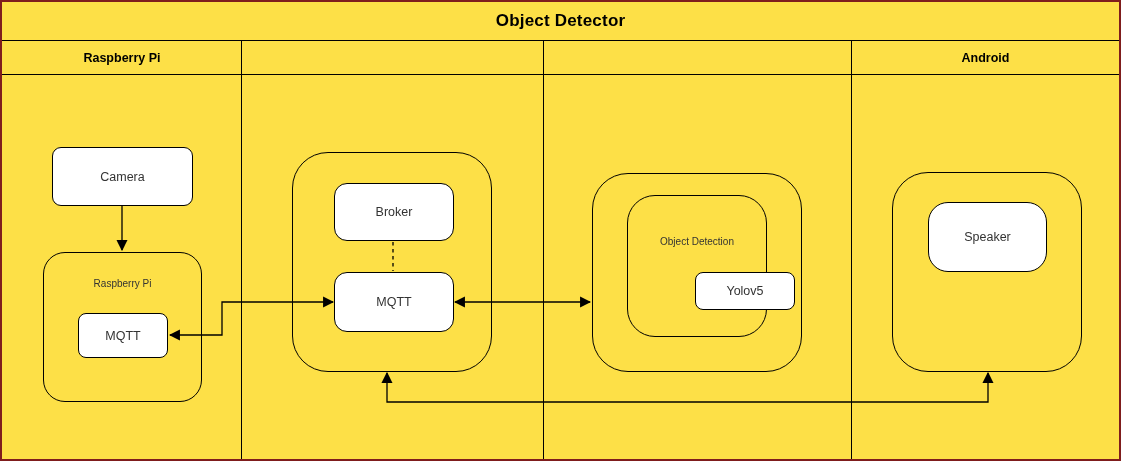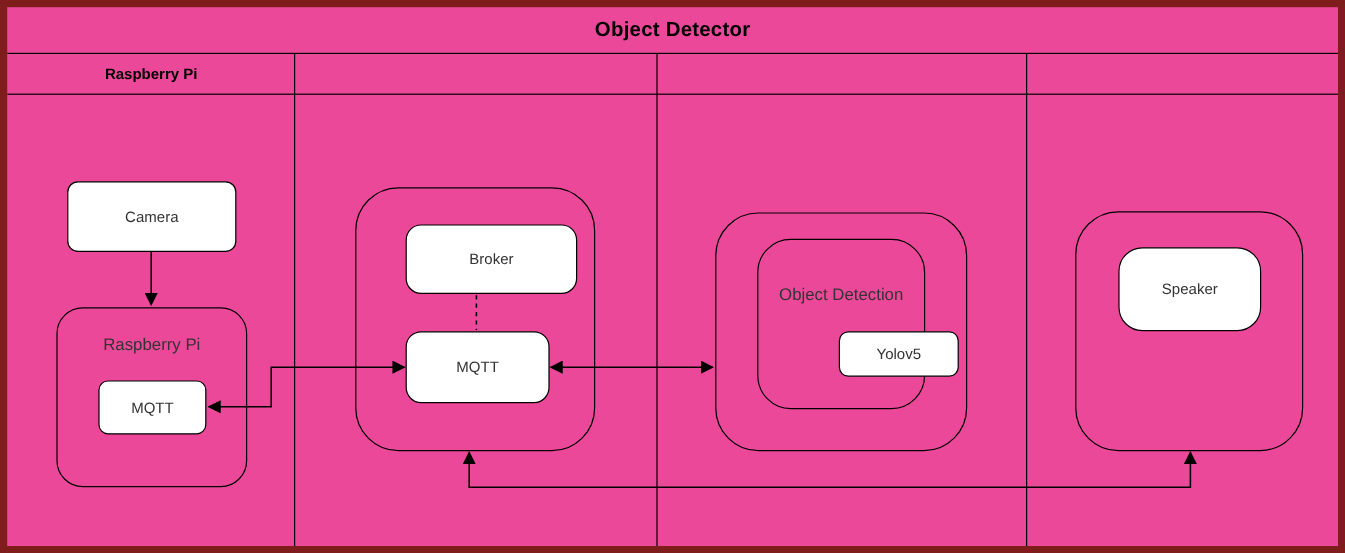--- a/index.html
+++ b/index.html
@@ -5,23 +5,23 @@
   html, body {
     margin: 0;
     padding: 0;
     background: #ffffff;
     font-family: "Liberation Sans", sans-serif;
   }
   .stage {
     position: relative;
     width: 1121px;
     height: 461px;
-    background: #ec4899;
+    background: #fde047;
     box-sizing: border-box;
-    border: 6px solid #7f1d1d;
+    border: 2px solid #7f1d1d;
     overflow: hidden;
     text-decoration: underline;
   }
   
   .title-band {
     position: absolute;
     left: 0; top: 0;
     width: 100%; height: 38px;
     border-bottom: 1.4px solid #000000;
     display: flex; align-items: center; justify-content: center;
@@ -66,21 +66,21 @@
   .group {
     position: absolute;
     box-sizing: border-box;
     border: 1.3px solid #000000;
     background: transparent;
     z-index: 1;
   }
   .group-label {
     position: absolute;
     display: flex; align-items: center; justify-content: center;
-    font-size: 14px;
+    font-size: 10px;
     color: #333333;
     z-index: 3;
   }
   .connectors {
     position: absolute;
     left: 0; top: 0;
     width: 1121px; height: 461px;
     z-index: 2;
     pointer-events: none;
   }
@@ -89,20 +89,21 @@
 <body>
 
 <div class="stage">
 
   <div class="title-band">
     <span>Object Detector</span>
   </div>
 
   <div class="header-band">
     <div class="lane-header" style="left:0; width:240px;">Raspberry Pi</div>
+    <div class="lane-header" style="left:850px; width:267px;">Android</div>
   </div>
 
   <div class="lane-divider" style="left:239px;"></div>
   <div class="lane-divider" style="left:541px;"></div>
   <div class="lane-divider" style="left:849px;"></div>
 
   <div class="group" style="left:41px; top:250px; width:159px; height:150px; border-radius:22px;"></div>
   <div class="group-label" style="left:41px; top:271px; width:159px; height:20px;">Raspberry Pi</div>
 
   <div class="group" style="left:290px; top:150px; width:200px; height:220px; border-radius:36px;"></div>
@@ -132,21 +133,21 @@
   </svg>
 
   <div class="node" style="left:50px; top:109px; width:141px; height:59px; border-radius:9px;margin-top:36px;">
     <span>Camera</span>
   </div>
 
   <div class="node" style="left:76px; top:311px; width:90px; height:45px; border-radius:8px;">
     <span>MQTT</span>
   </div>
 
-  <div class="node" style="left:332px; top:181px; width:143px; height:58px; border-radius:13px;">
+  <div class="node" style="left:332px; top:181px; width:120px; height:58px; border-radius:13px;">
     <span>Broker</span>
   </div>
 
   <div class="node" style="left:332px; top:270px; width:120px; height:60px; border-radius:13px;">
     <span>MQTT</span>
   </div>
 
   <div class="node" style="left:645px; top:270px; width:100px; height:38px; border-radius:8px;margin-left:48px;">
     <span>Yolov5</span>
   </div>

